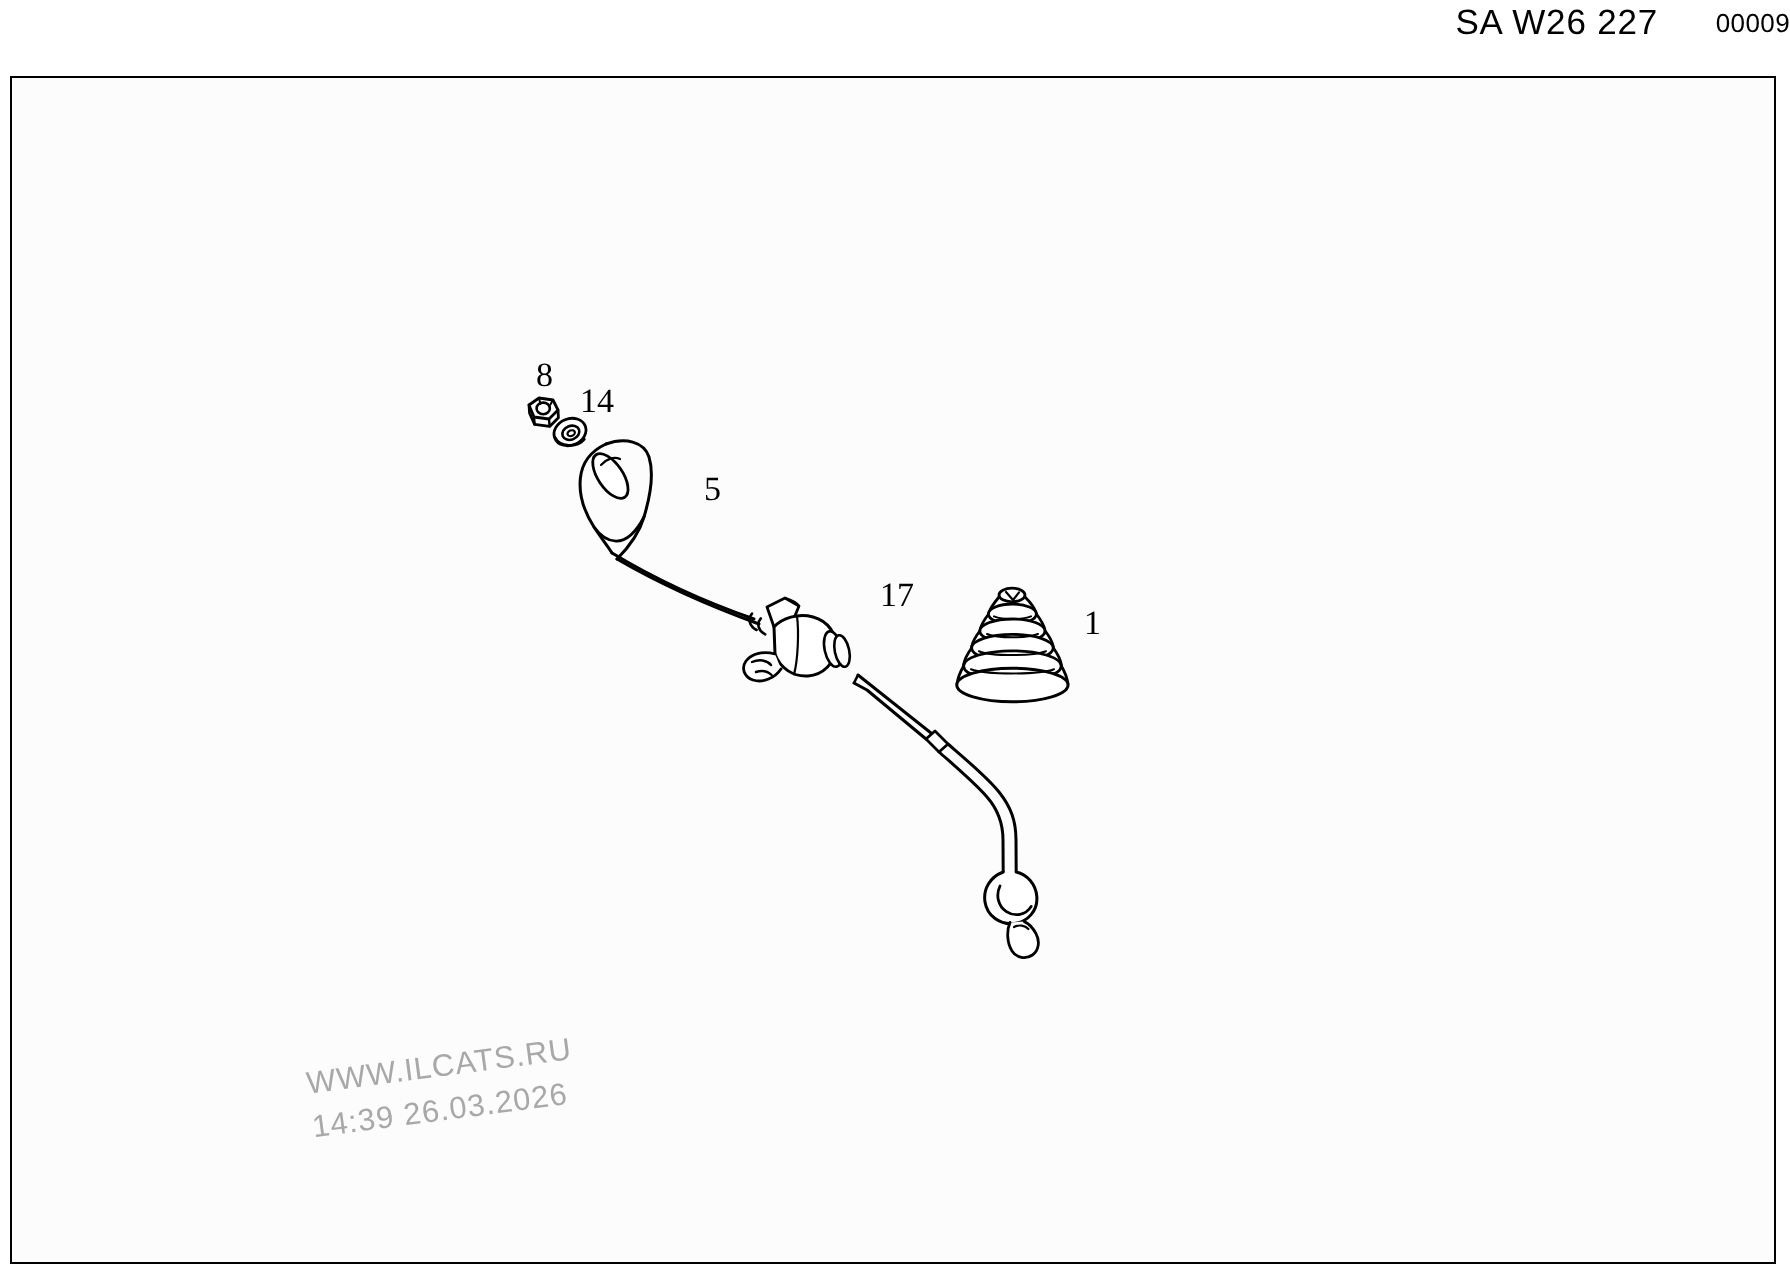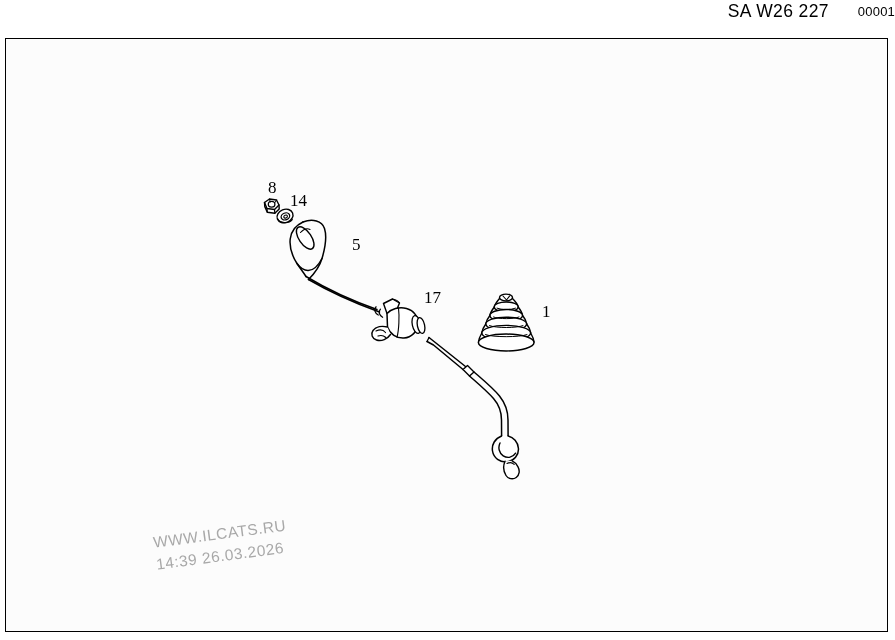--- a/index.html
+++ b/index.html
@@ -88,21 +88,21 @@
     letter-spacing: 0.5px;
     white-space: nowrap;
   }
   #watermark div { margin: 0; }
 </style>
 </head>
 <body>
 
 <div id="header">
   <div id="header-code">SA W26 227</div>
-  <div id="header-page">00001</div>
+  <div id="header-page">00009</div>
 </div>
 
 <div id="frame"></div>
 
 <svg id="drawing" viewBox="0 0 895 640" xmlns="http://www.w3.org/2000/svg">
 
   <g fill="none" stroke="#000" stroke-width="1.5" stroke-linecap="round" stroke-linejoin="round">
 
     <g>
 
@@ -240,20 +240,20 @@
 
   </g>
 </svg>
 
 <div class="callout" style="left:268px; top:179px;">8</div>
 
 <div class="callout" style="left:290px; top:192px;">14</div>
 
 <div class="callout" style="left:352px; top:236px;">5</div>
 
-<div class="callout" style="left:424px; top:289px;text-align:center;">17</div>
+<div class="callout" style="left:440px; top:289px;text-align:center;">17</div>
 
 <div class="callout" style="left:542px; top:303px;">1</div>
 
 <div id="watermark">
   <div>WWW.ILCATS.RU</div>
   <div>14:39 26.03.2026</div>
 </div>
 
 </body></html>

